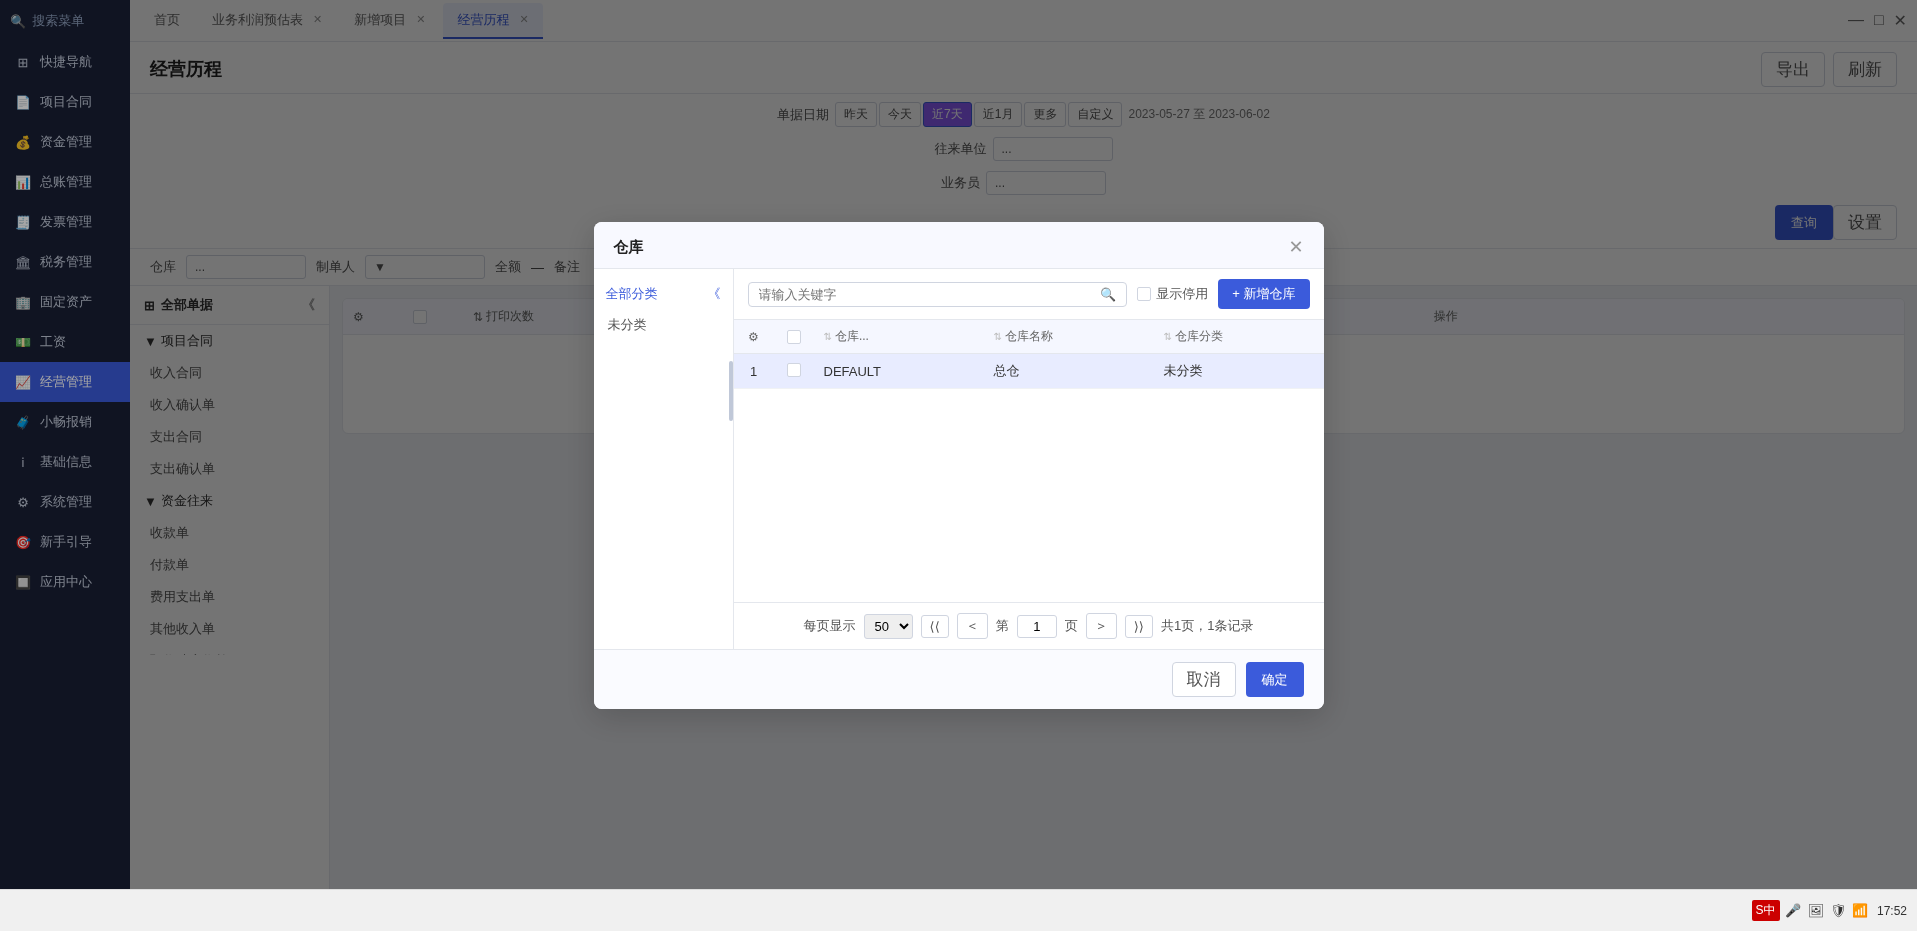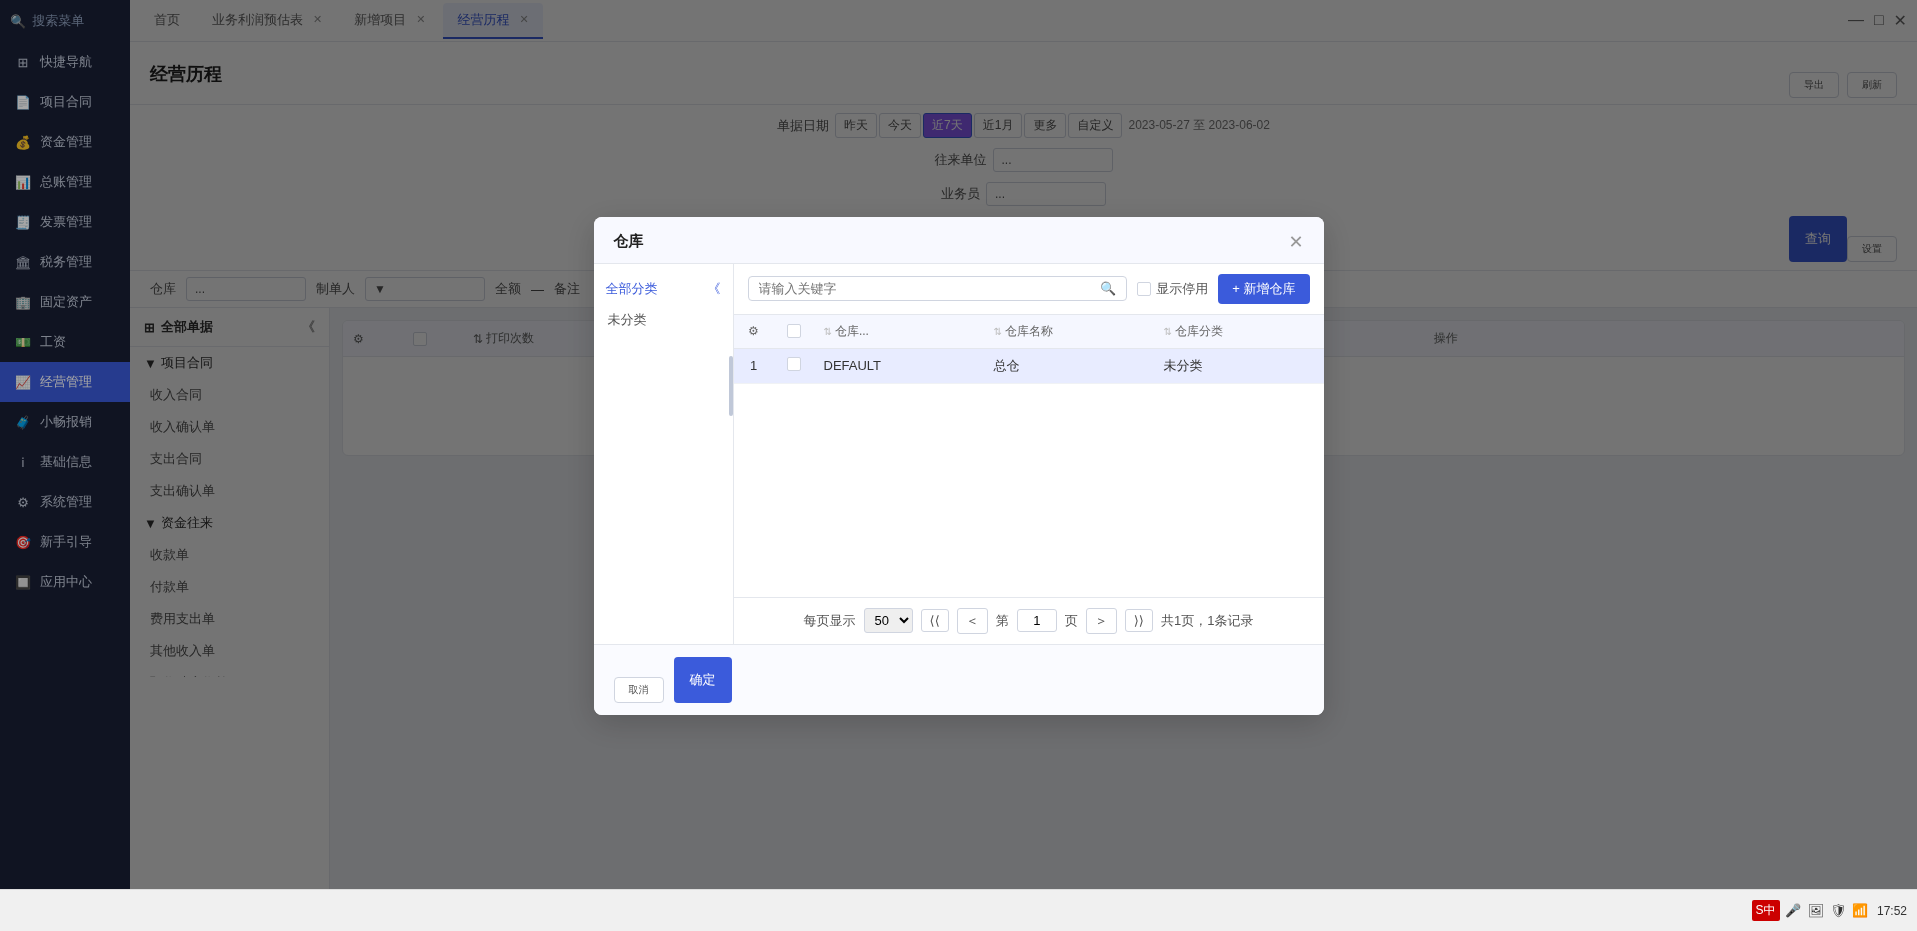--- a/index.html
+++ b/index.html
@@ -36,21 +36,21 @@
     .filter-bar { background: #fff; padding: 8px 20px; display: flex; align-items: center; flex-wrap: wrap; gap: 10px; border-bottom: 1px solid #e4e7ed; flex-direction: column; }
     .filter-group { display: flex; align-items: center; gap: 6px; font-size: 13px; }
     .filter-label { color: #555; white-space: nowrap; }
     .filter-btns { display: flex; gap: 2px; }
     .filter-btn { padding: 3px 8px; border: 1px solid #d0d5e0; border-radius: 3px; cursor: pointer; background: #fff; font-size: 12px; color: #555; text-align: center; }
     .filter-btn.active { background: #8b5cf6; color: #fff; border-color: #3b5bdb; }
     .date-range { font-size: 12px; color: #777; }
     .filter-select { display: flex; align-items: center; gap: 4px; padding: 4px 8px; border: 1px solid #d0d5e0; border-radius: 3px; cursor: pointer; background: #fff; min-width: 120px; justify-content: space-between; color: #555; font-size: 12px; }
     .action-btns { margin-left: auto; display: flex; gap: 0; }
     .btn-primary { background: #3b5bdb; color: #fff; border: none; padding: 6px 16px; border-radius: 4px; cursor: pointer; font-size: 13px; }
-    .btn-default { background: #fff; color: #555; border: 1px solid #d0d5e0; padding: 5px 14px; border-radius: 4px; cursor: pointer; font-size: 10px; margin-top: 20px; }
+    .btn-default { background: #fff; color: #555; border: 1px solid #d0d5e0; padding: 5px 14px; border-radius: 4px; cursor: pointer; font-size: 17px; }
 
     
     .filter-bar2 { background: #fff; padding: 6px 20px; display: flex; align-items: center; gap: 10px; border-bottom: 1px solid #e4e7ed; }
 
     
     .content-area { display: flex; flex: 1; overflow: hidden; background: #f0f2f5; }
 
     
     .left-panel { width: 200px; background: #fff; border-right: 1px solid #e4e7ed; overflow-y: auto; flex-shrink: 0; }
     .left-panel-header { display: flex; align-items: center; justify-content: space-between; padding: 10px 14px; font-size: 13px; font-weight: 600; color: #333; border-bottom: 1px solid #e8eaf0; }
@@ -101,21 +101,21 @@
     .sort-icon { font-size: 10px; color: #bbb; }
 
     
     .modal-pagination { display: flex; align-items: center; justify-content: center; padding: 10px 14px; border-top: 1px solid #e4e7ed; gap: 8px; font-size: 13px; color: #555; }
     .page-btn { border: 1px solid #d0d5e0; background: #fff; border-radius: 3px; padding: 3px 8px; cursor: pointer; color: #555; font-size: 13px; }
     .page-btn:disabled { color: #bbb; cursor: default; }
     .page-input { width: 40px; border: 1px solid #d0d5e0; border-radius: 3px; padding: 3px 6px; text-align: center; font-size: 13px; }
     .per-page-select { border: 1px solid #d0d5e0; border-radius: 3px; padding: 3px 6px; font-size: 13px; }
 
     
-    .modal-footer { display: flex; justify-content: flex-start; gap: 10px; padding: 12px 20px; border-top: 1px solid #e4e7ed; background: #fafbff; }
+    .modal-footer { display: flex; justify-content: flex-end; gap: 10px; padding: 12px 20px; border-top: 1px solid #e4e7ed; background: #fafbff; }
 
     
     .modal-scroll { overflow-y: auto; max-height: 330px; }
     .scroll-track { position: absolute; right: 0; top: 0; width: 4px; height: 100%; background: #f0f2f5; border-radius: 2px; }
     .scroll-thumb { width: 4px; background: #c0c8d8; border-radius: 2px; height: 60px; margin-top: 20px; }
 
     
     .taskbar { position: fixed; bottom: 0; left: 0; width: 100%; height: 42px; background: #f0f0f0; border-top: 1px solid #ddd; display: flex; align-items: center; justify-content: flex-end; padding: 0 10px; gap: 8px; z-index: 200; }
     .taskbar-clock { font-size: 12px; color: #333; }
     .taskbar-icons { display: flex; gap: 6px; align-items: center; }

